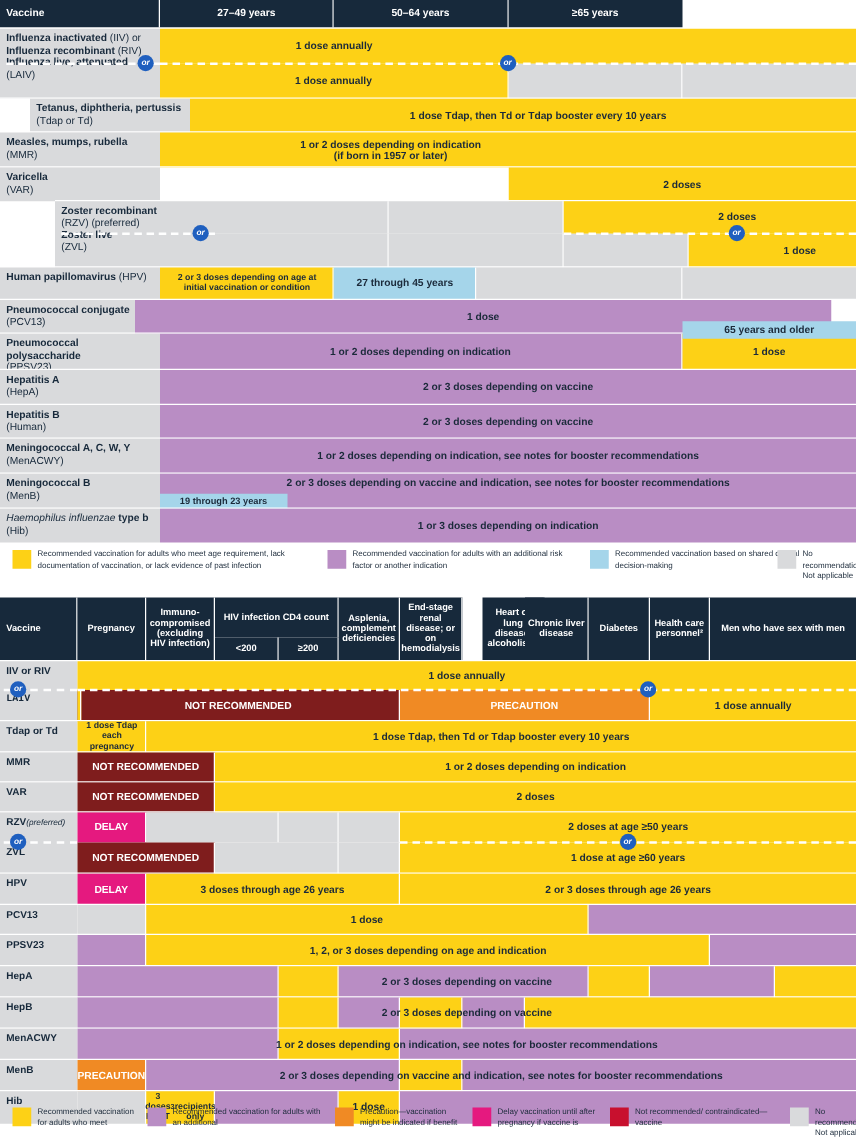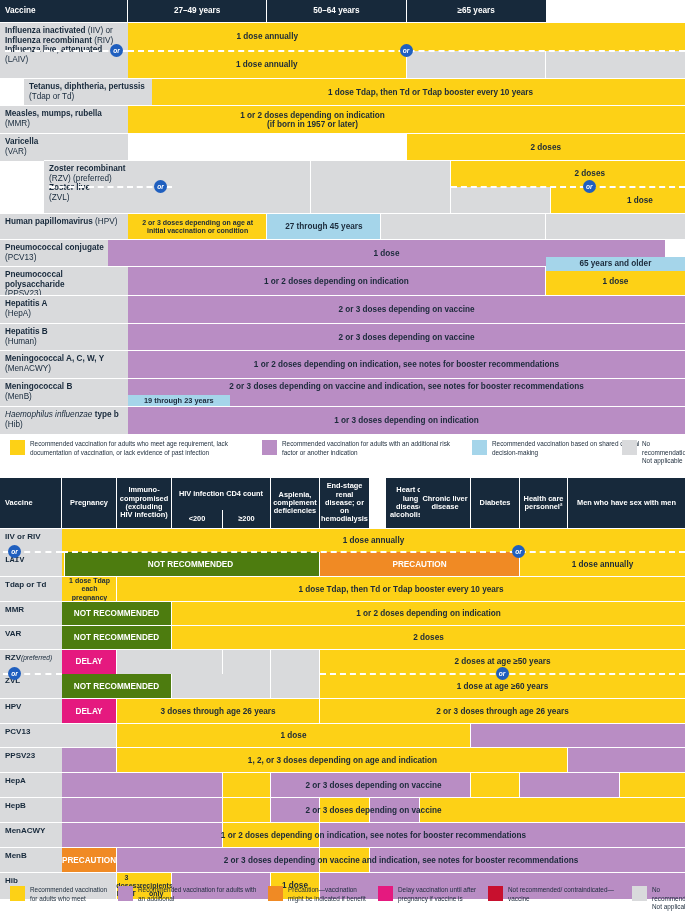--- a/index.html
+++ b/index.html
@@ -45,21 +45,21 @@
     font-size: 8.2px; font-weight: bold; color: #1b2a3a;
     text-align: center; line-height: 1.15;
     border-right: 1.5px solid #ffffff;
     overflow: hidden; padding: 0 1px;
   }
   .yellow  { background: #fdd116; }
   .purple  { background: #b98dc4; }
   .blue    { background: #a5d5ea; }
   .grey    { background: #d9dadc; }
   .orange  { background: #f08a24; color:#fff; }
-  .red     { background: #4d7c0f; color:#ffffff; }
+  .red     { background: #7f1d1d; color:#ffffff; }
   .pink    { background: #e5197f; color:#ffffff; }
 
   .label-ov {
     position: absolute; top:0; left:0; right:0; bottom:0;
     display:flex; align-items:center; justify-content:center;
     font-size:8.2px; font-weight:bold; color:#1b2a3a;
     pointer-events:none; text-align:center; line-height:1.15;
   }
   .label-ov.small { font-size: 7px; }
 

